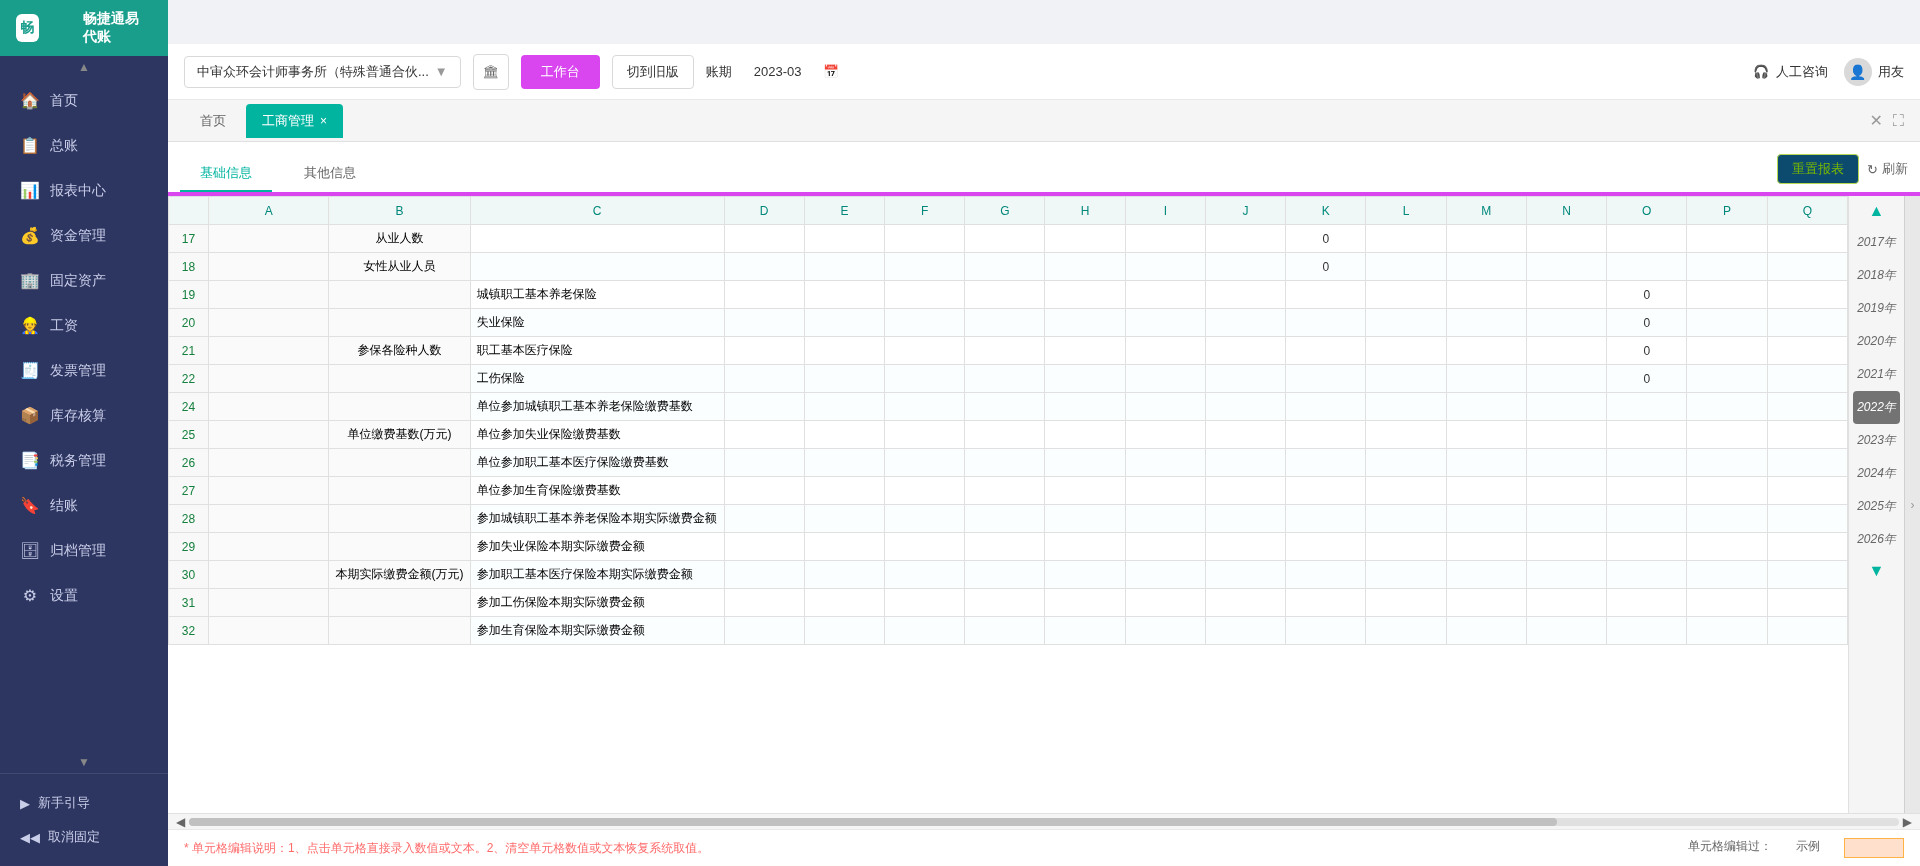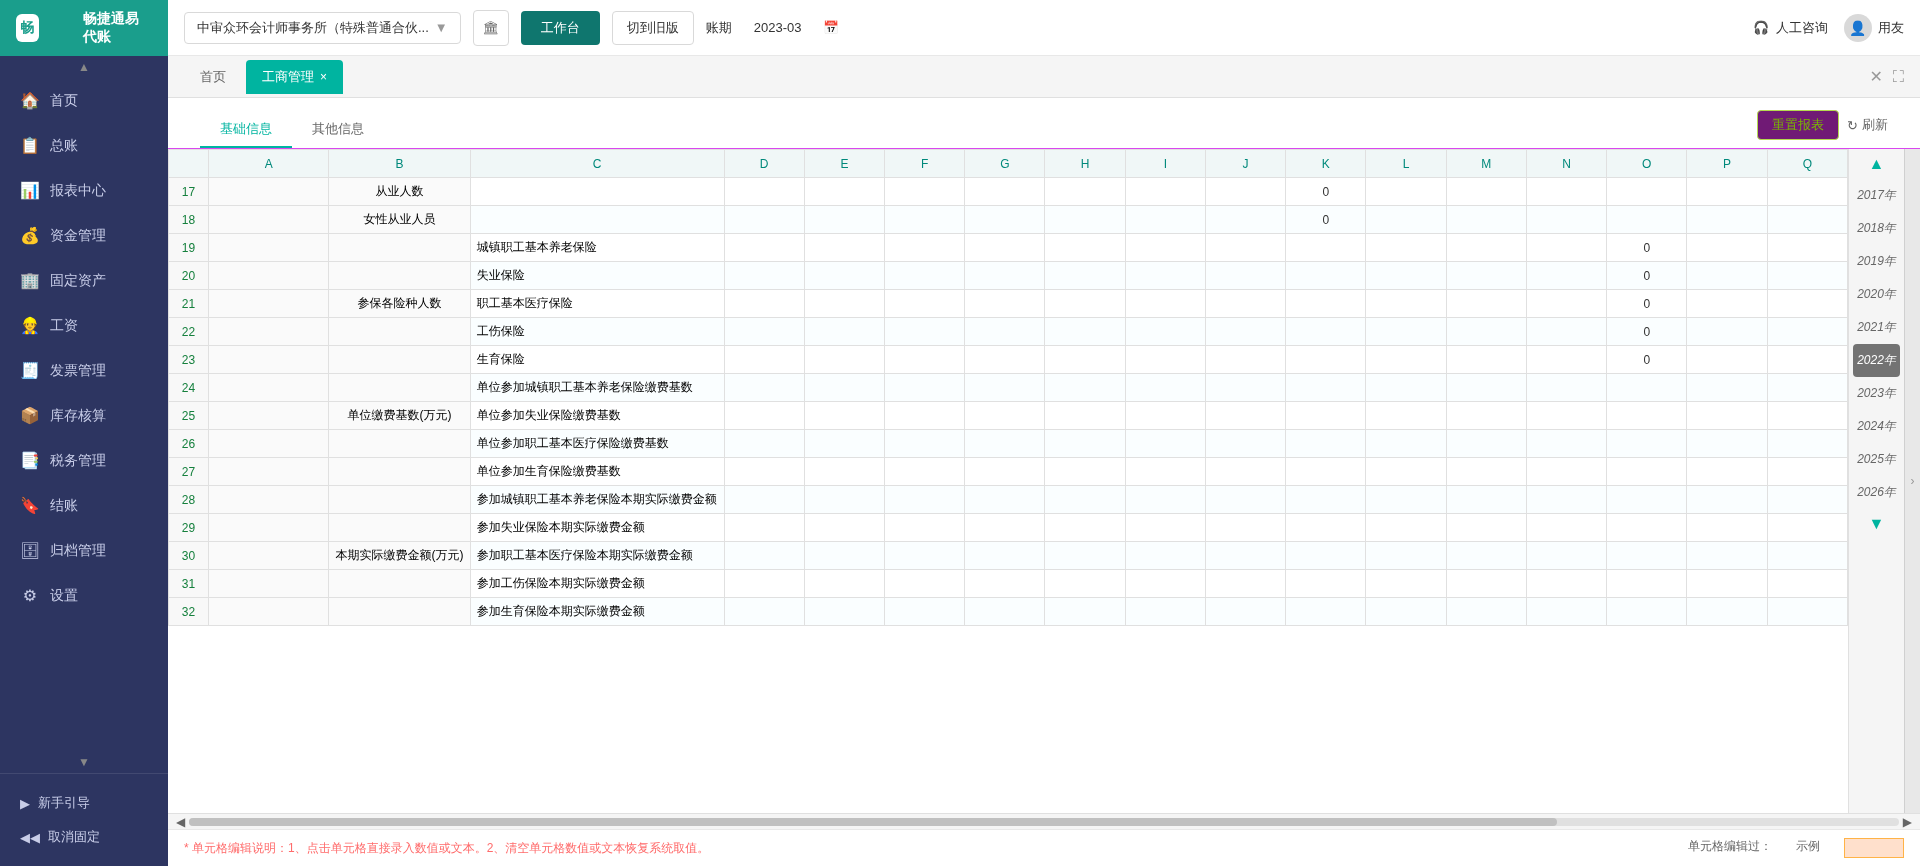--- a/index.html
+++ b/index.html
@@ -60,35 +60,36 @@
     
     .header {
       background: white;
       height: 56px;
       display: flex;
       align-items: center;
       padding: 0 16px;
       border-bottom: 1px solid #e8e8e8;
       gap: 12px;
       flex-shrink: 0;
+      margin-top: 44px;
     }
     .header-company {
       display: flex; align-items: center; gap: 6px;
       border: 1px solid #d9d9d9; border-radius: 4px;
       padding: 6px 12px; cursor: pointer; color: #333;
       font-size: 13px; min-width: 220px;
     }
     .header-icon-btn {
       width: 36px; height: 36px;
       border: 1px solid #d9d9d9; border-radius: 4px;
       display: flex; align-items: center; justify-content: center;
       cursor: pointer; color: #666;
     }
     .header-workbench {
-      background: #0f766e; color: white;
+      background: #d946ef; color: white;
       border: none; border-radius: 4px;
       padding: 8px 20px; cursor: pointer;
       font-size: 13px;
     }
     .header-old-version {
       border: 1px solid #d9d9d9; border-radius: 4px;
       padding: 7px 14px; cursor: pointer;
       font-size: 13px; color: #333; background: white;
     }
     .header-period {
@@ -136,23 +137,23 @@
       display: flex;
       flex-direction: column;
       overflow: hidden;
       position: relative;
     }
 
     
     .sub-tab-bar {
       display: flex;
       align-items: center;
-      padding: 12px 32px 0;
-      border-bottom: 1px solid #d946ef;
-      gap: 0;
+      padding: 12px 12px 0;
+      border-bottom: 4px solid #d946ef;
+      gap: 12px;
       flex-shrink: 0;
     }
     .sub-tab {
       padding: 8px 20px;
       cursor: pointer;
       font-size: 13px;
       color: #666;
       border-bottom: 2px solid transparent;
       margin-bottom: -1px;
     }
@@ -161,21 +162,21 @@
       border-bottom: 2px solid #00b4a0;
       font-weight: 500;
     }
     .sub-tab-actions {
       margin-left: auto;
       display: flex; align-items: center; gap: 8px;
       padding-bottom: 8px;
     }
     .btn-reset {
       border: 1px solid #b5d950; color: #7ab800;
-      background: #701a75; border-radius: 4px;
+      background: #0c4a6e; border-radius: 4px;
       padding: 5px 14px; cursor: pointer; font-size: 13px;
     }
     .btn-refresh {
       border: none; background: none;
       color: #666; cursor: pointer; font-size: 13px;
       display: flex; align-items: center; gap: 4px;
     }
 
     
     .spreadsheet-container {
@@ -596,40 +597,20 @@
                 <td class="cell-data"></td>
                 <td class="cell-data"></td>
                 <td class="cell-data cell-value"></td>
                 <td class="cell-data"></td>
                 <td class="cell-data"></td>
                 <td class="cell-data"></td>
                 <td class="cell-data cell-value">0</td>
                 <td class="cell-data"></td>
                 <td class="cell-data"></td>
               </tr>
-              <tr class="row-even">
-                <td class="row-num">23</td>
-                <td class="cell-a"></td>
-                <td class="cell-b"></td>
-                <td class="cell-c">生育保险</td>
-                <td class="cell-data"></td>
-                <td class="cell-data"></td>
-                <td class="cell-data"></td>
-                <td class="cell-data"></td>
-                <td class="cell-data"></td>
-                <td class="cell-data"></td>
-                <td class="cell-data"></td>
-                <td class="cell-data cell-value"></td>
-                <td class="cell-data"></td>
-                <td class="cell-data"></td>
-                <td class="cell-data"></td>
-                <td class="cell-data cell-value">0</td>
-                <td class="cell-data"></td>
-                <td class="cell-data"></td>
-              </tr>
               <tr class="row-odd">
                 <td class="row-num">24</td>
                 <td class="cell-a"></td>
                 <td class="cell-b"></td>
                 <td class="cell-c">单位参加城镇职工基本养老保险缴费基数</td>
                 <td class="cell-data"></td>
                 <td class="cell-data"></td>
                 <td class="cell-data"></td>
                 <td class="cell-data"></td>
                 <td class="cell-data"></td>

